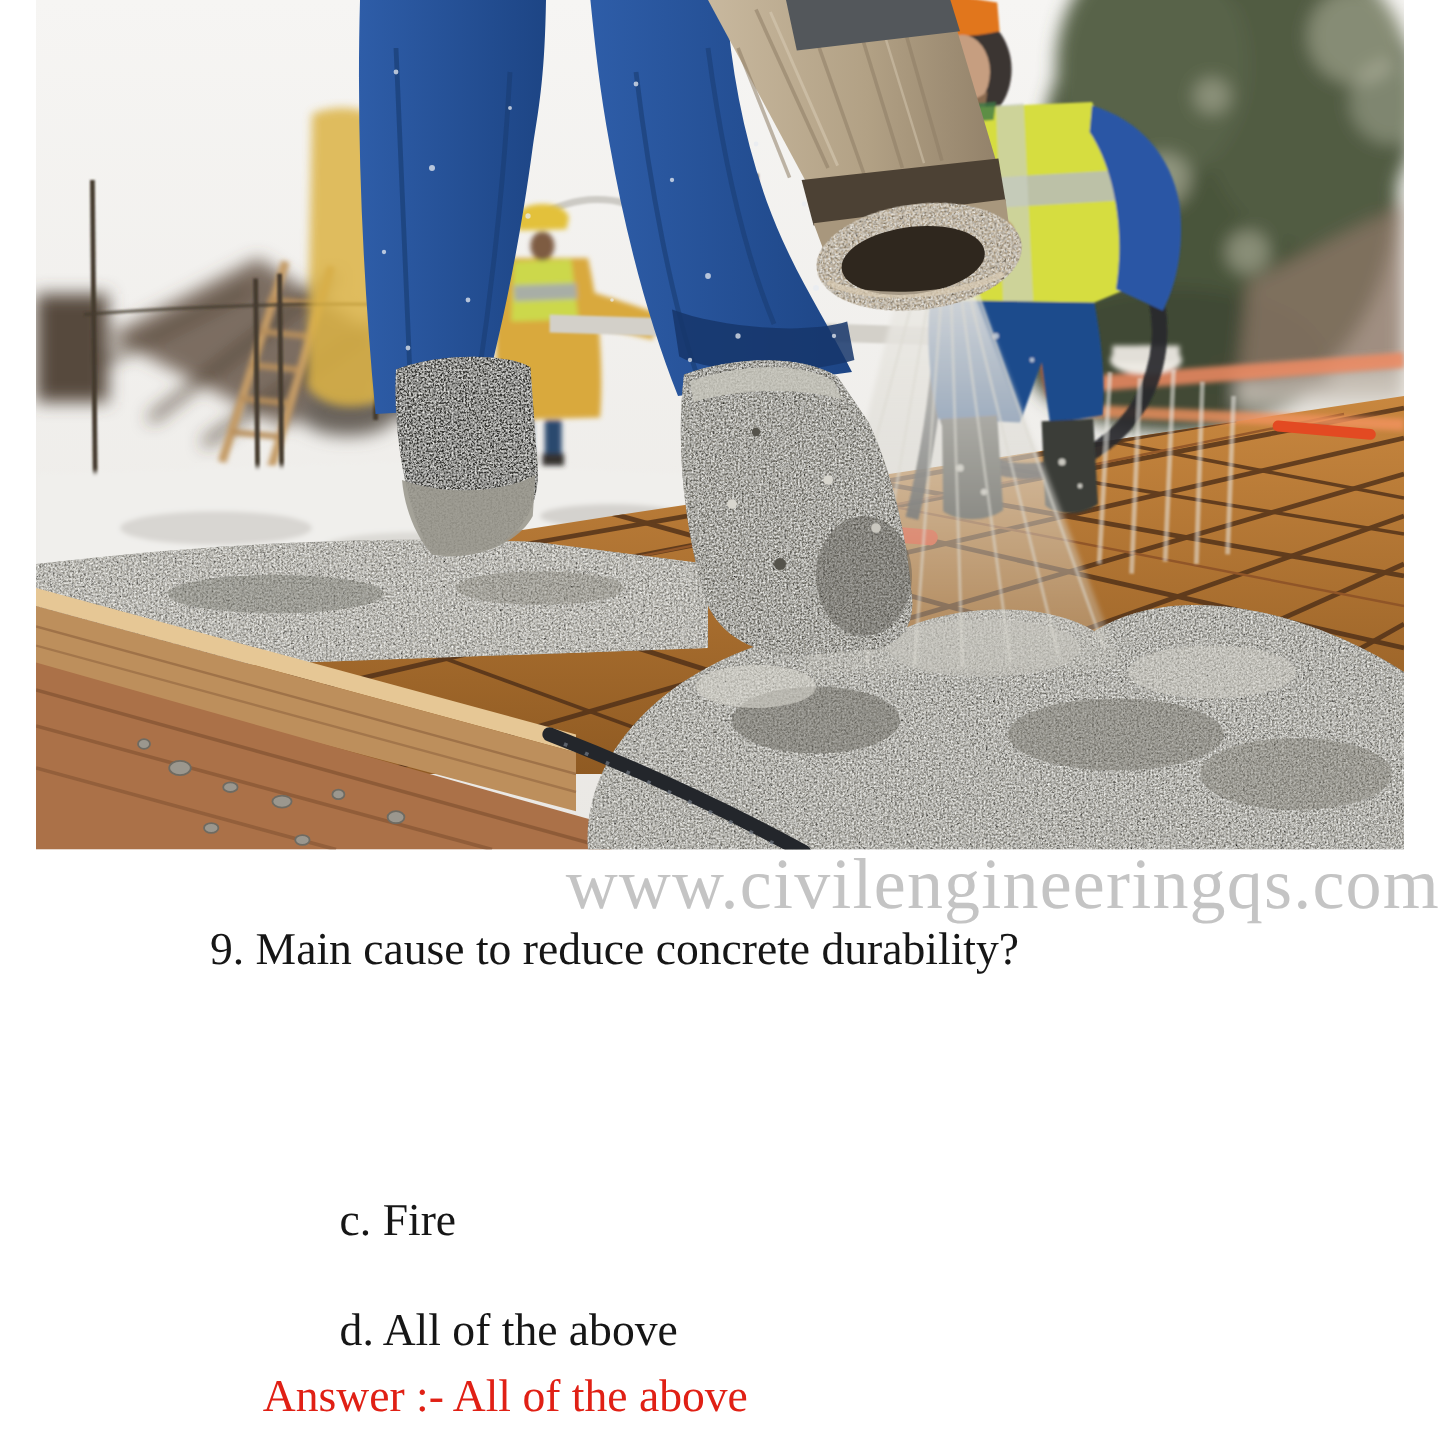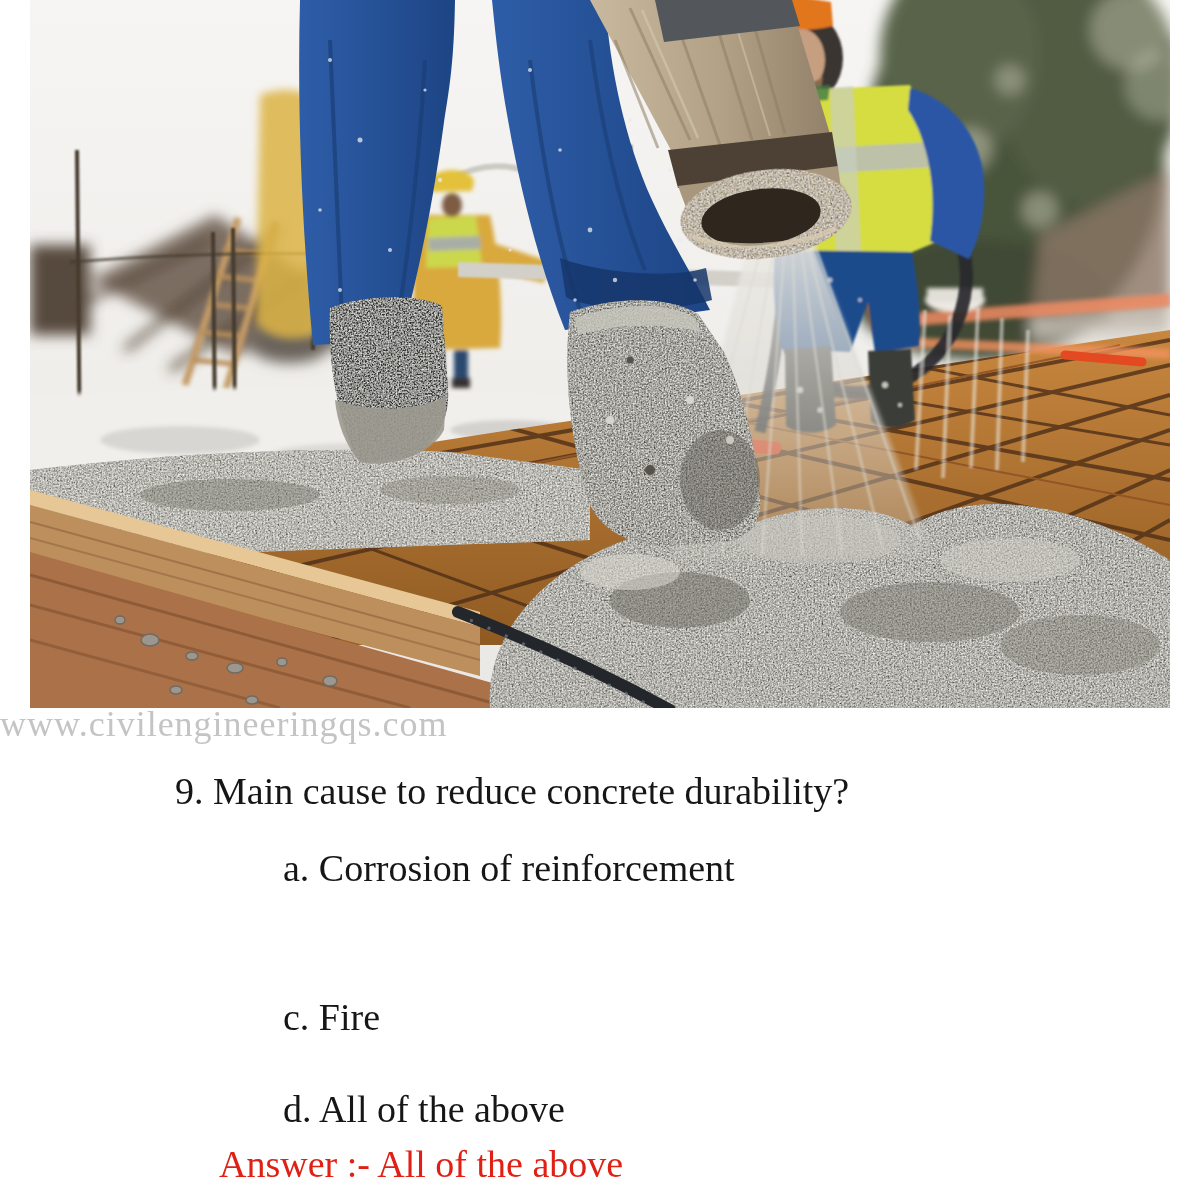--- a/index.html
+++ b/index.html
@@ -1,21 +1,21 @@
 <!DOCTYPE html>
 <html><head>
 <meta charset="utf-8">
 <style>
   html,body{margin:0;padding:0;background:#ffffff;}
   .canvas{position:relative;width:1200px;height:1200px;background:#ffffff;overflow:hidden;
           font-family:"Liberation Serif","DejaVu Serif",serif;}
   .photo{position:absolute;left:30px;top:0;width:1140px;height:708px;}
   .photo svg{display:block;width:1140px;height:708px;}
-  .watermark{position:absolute;left:0;top:703px;width:1200px;text-align:left;
-             font-size:36px;color:#c4c4c4;letter-spacing:1px;white-space:nowrap;}
+  .watermark{position:absolute;left:0;top:703px;width:1200px;text-align:right;
+             font-size:60px;color:#c4c4c4;letter-spacing:1px;white-space:nowrap;}
   .question{position:absolute;left:175px;top:769px;font-size:38px;color:#161616;white-space:nowrap;}
   .option{position:absolute;left:283px;font-size:38px;color:#161616;white-space:nowrap;}
   .opt0{top:846px}.opt1{top:920px}.opt2{top:995px}.opt3{top:1087px}
   .answer{position:absolute;left:175px;top:1142px;font-size:38px;color:#e02015;white-space:nowrap;margin-left:44px;}
 </style>
 </head>
 <body>
 
 <div class="canvas">
 
@@ -336,18 +336,17 @@
       <ellipse cx="731" cy="217" rx="60" ry="28" fill="#2f271e" transform="rotate(-7 731 217)"></ellipse>
       <path d="M660,235 C690,252 770,248 806,228" stroke="#d9cbb2" stroke-width="5" fill="none" opacity="0.7"></path>
     </g>
   </svg>
   </div>
 
   <div class="watermark">www.civilengineeringqs.com</div>
 
   <div class="question">9. Main cause to reduce concrete durability?</div>
 
-  <div class="option opt0">a. Corrosion of reinforcement</div>
   <div class="option opt2">c. Fire</div>
   <div class="option opt3">d. All of the above</div>
 
   <div class="answer">Answer :- All of the above</div>
 </div>
 
 </body></html>

